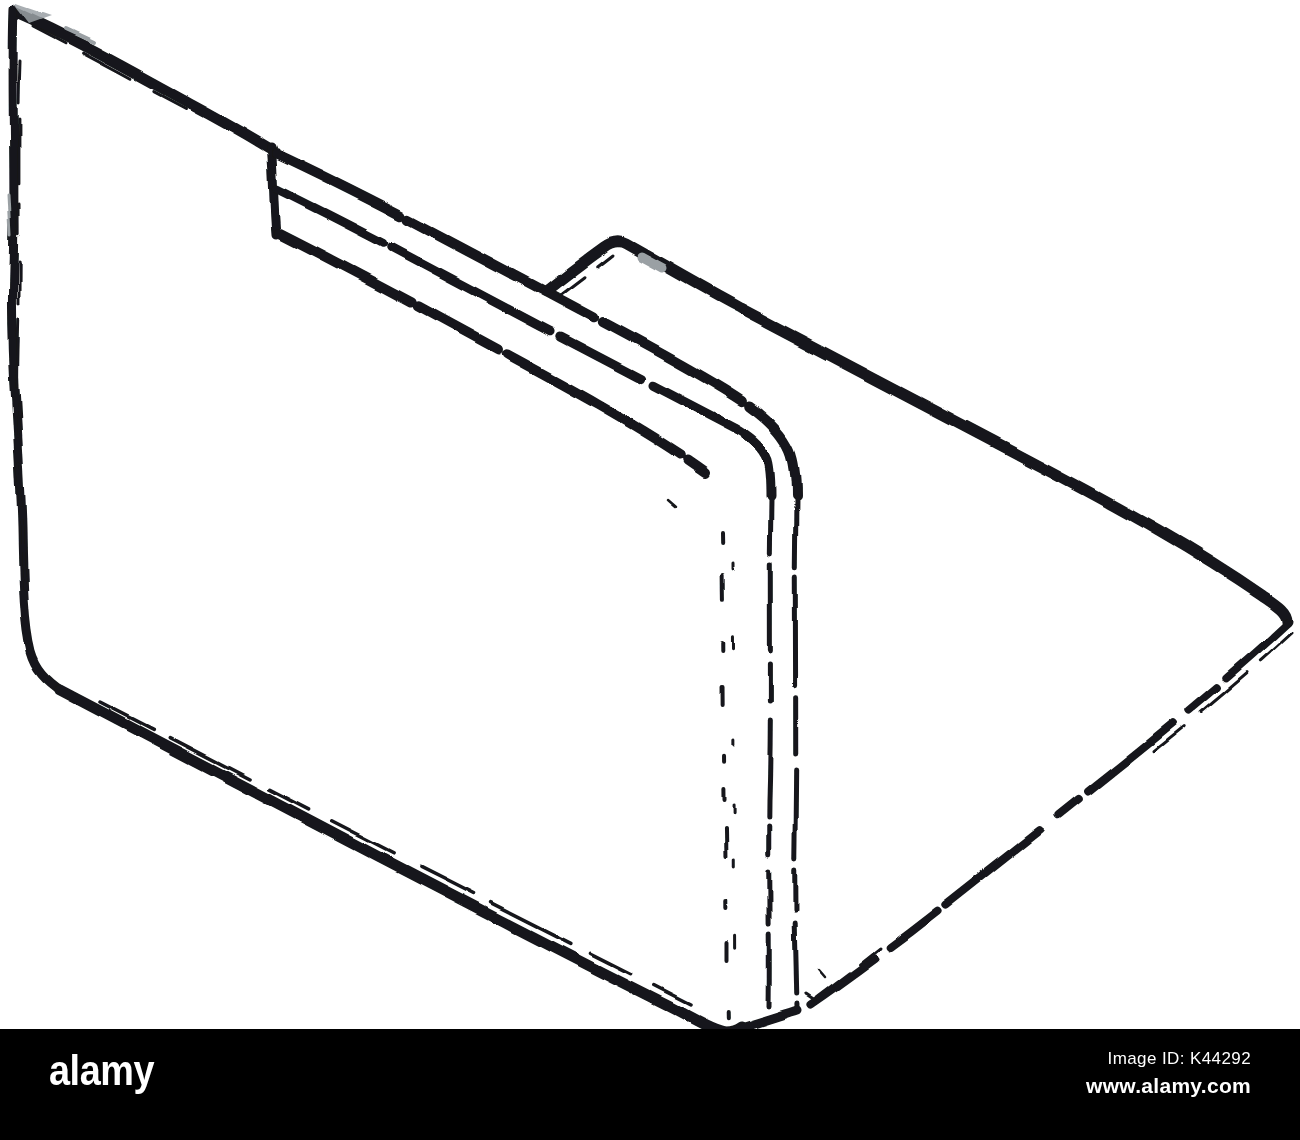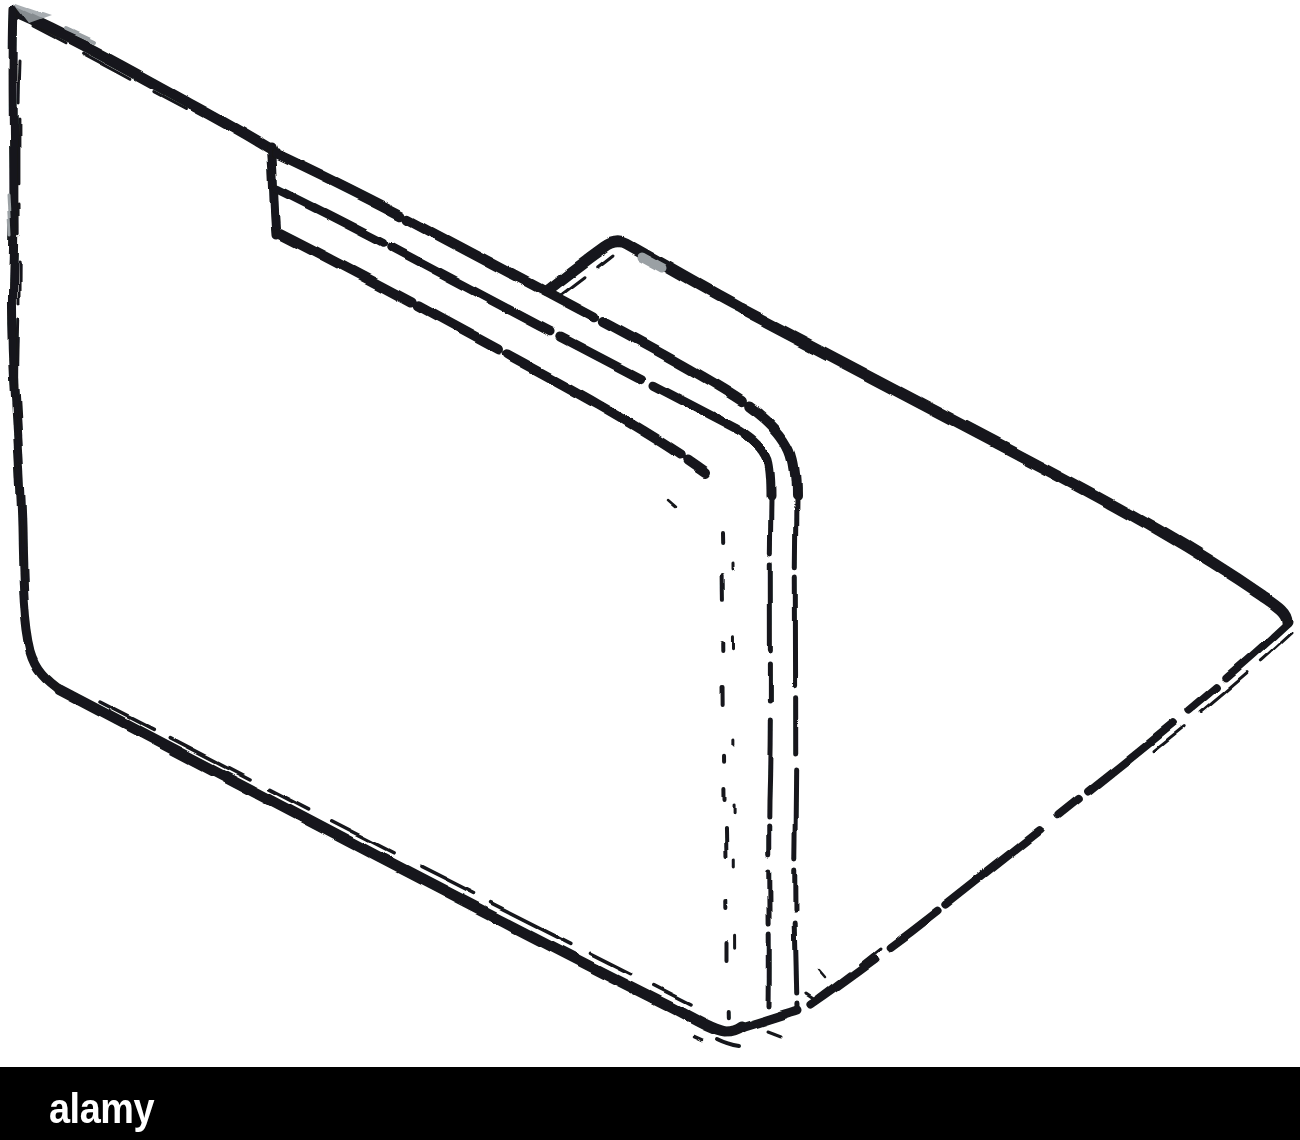--- a/index.html
+++ b/index.html
@@ -18,21 +18,21 @@
     overflow:hidden;
     font-family:"Liberation Sans", sans-serif;
   }
   .stage{position:absolute;left:0;top:0;width:1300px;height:1051px;}
   .stage svg{display:block;width:1300px;height:1051px;}
   .ink{fill:none;stroke:var(--ink,#14171a);stroke-linecap:round;stroke-linejoin:round;}
   .smudge{fill:none;stroke:var(--smudge,#9aa0a4);stroke-linecap:round;stroke-linejoin:round;}
   .smudge-fill{fill:var(--smudge,#9aa0a4);stroke:none;opacity:.85;}
 
   .footer{
-    position:absolute;left:0;right:0;bottom:0;height:73px;
+    position:absolute;left:0;right:0;bottom:0;height:111px;
     background:var(--footer-background,#000);
     color:var(--footer-text,#fff);
   }
   .brand{
     position:absolute;left:49px;top:20px;
     font-weight:bold;font-size:43px;line-height:1;
     letter-spacing:-0.5px;
     transform:scaleX(.88);transform-origin:left top;
     color:var(--footer-text,#fff);
   }
@@ -122,15 +122,19 @@
           <path class="smudge" stroke-width="9" d="M641,257 L663,269"></path>
           <path class="smudge" stroke-width="3" d="M9,195 L11,235"></path>
         </g>
 
       </g>
     </svg>
   </div>
 
   <div class="footer">
     <div class="brand">alamy</div>
+    <div class="footer-right">
+      <div class="image-id">Image ID: K44292</div>
+      <div class="website">www.alamy.com</div>
+    </div>
   </div>
 
 </div>
 
 </body></html>

